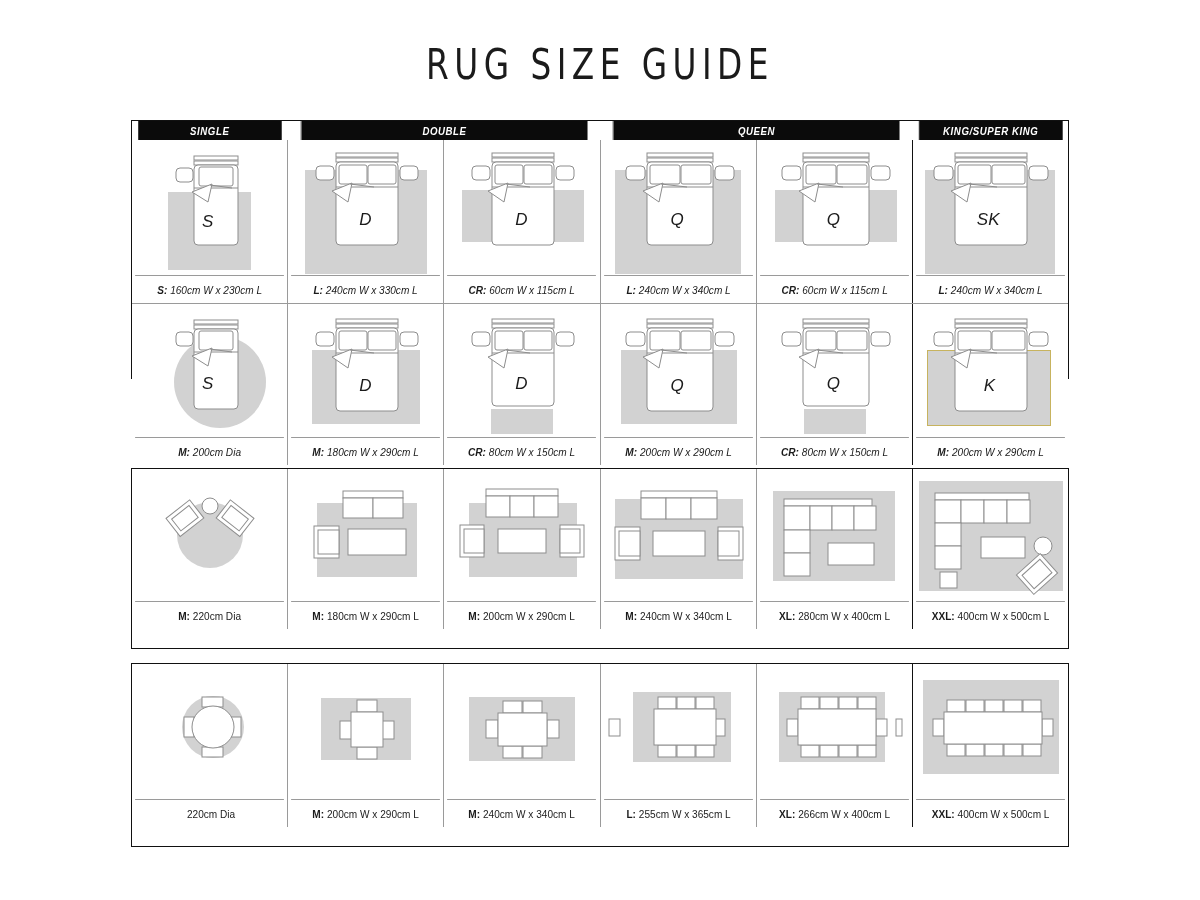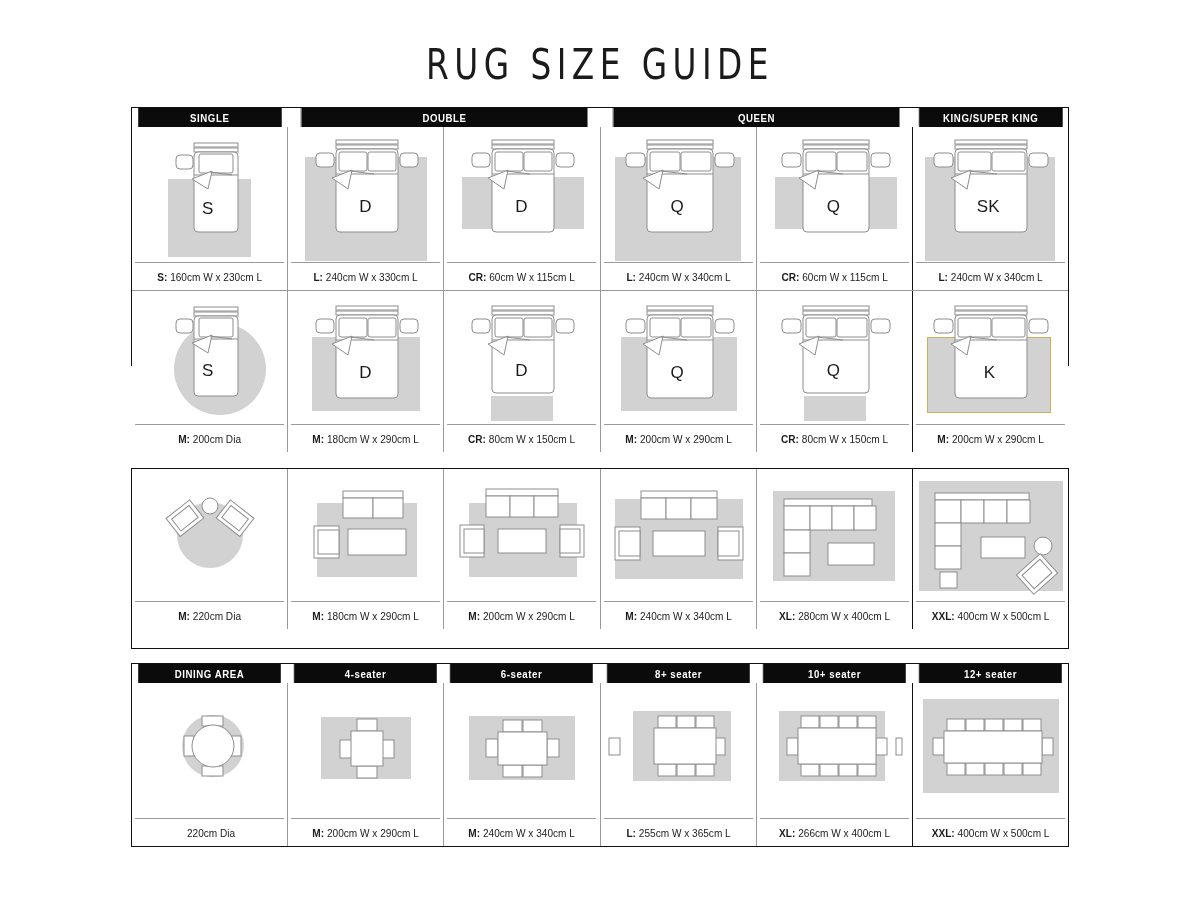--- a/index.html
+++ b/index.html
@@ -62,21 +62,21 @@
   .lbl{position:absolute;font-size:17px;color:#1b1b1b;font-family:"Liberation Sans",sans-serif;}
   svg.art-svg{position:absolute;left:0;top:0;}
 </style>
 </head>
 <body>
 
 <div class="page">
 
   <div class="title">RUG SIZE GUIDE</div>
 
-  <div class="section" id="sec-bedroom" style="top:107px;height:259px;">
+  <div class="section" id="sec-bedroom" style="top:120px;height:259px;font-style:italic;">
     <div class="hdr-row">
       <div class="hdr" style="flex:1 1 0">SINGLE</div>
       <div class="hdr sep" style="flex:2 1 0">DOUBLE</div>
       <div class="hdr sep" style="flex:2 1 0">QUEEN</div>
       <div class="hdr sep" style="flex:1 1 0">KING/SUPER KING</div>
     </div>
 
     <div class="cells" style="height:163px;border-bottom:1px solid #9a9a9a;">
 
       <div class="cell">
@@ -520,28 +520,20 @@
         </div>
         <div class="cap">
           <b>XXL:</b>
             <span>400cm W x 500cm L</span>
         </div>
       </div>
     </div>
   </div>
 
   <div class="section" id="sec-dining" style="top:663px;height:184px;">
-    <div class="hdr-row split">
-      <div class="hdr" style="flex:1 1 0">DINING AREA</div>
-      <div class="hdr" style="flex:1 1 0">4-seater</div>
-      <div class="hdr" style="flex:1 1 0">6-seater</div>
-      <div class="hdr" style="flex:1 1 0">8+ seater</div>
-      <div class="hdr" style="flex:1 1 0">10+ seater</div>
-      <div class="hdr" style="flex:1 1 0">12+ seater</div>
-    </div>
     <div class="cells" style="height:163px;">
 
       <div class="cell">
         <div class="art">
           <div class="rugc" style="left:50px;top:32px;width:62px;height:62px;"></div>
           <svg class="art-svg" width="156" height="136">
             <g fill="#fff" stroke="#8d8d8d" stroke-width="1">
               <rect x="70" y="33" width="21" height="10"></rect>
               <rect x="70" y="83" width="21" height="10"></rect>
               <rect x="52" y="53" width="10" height="20"></rect>

